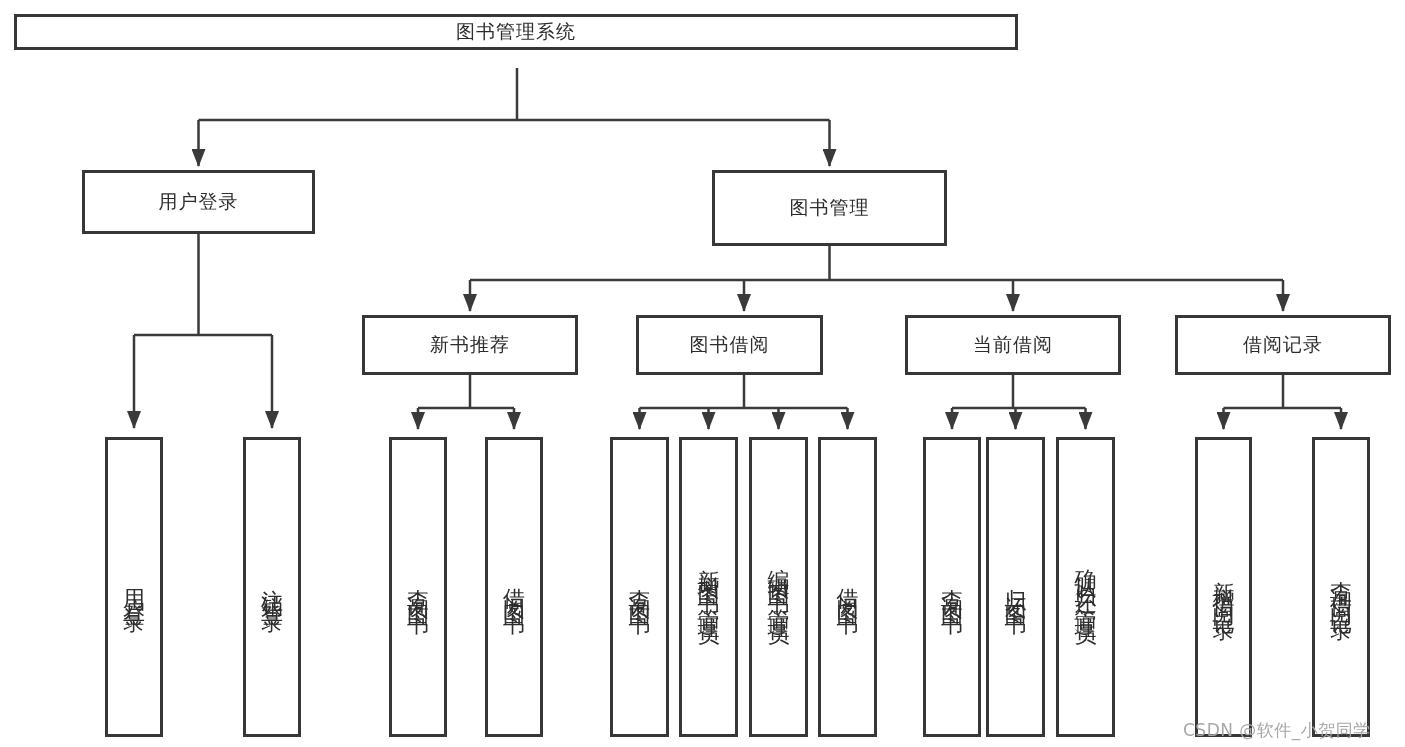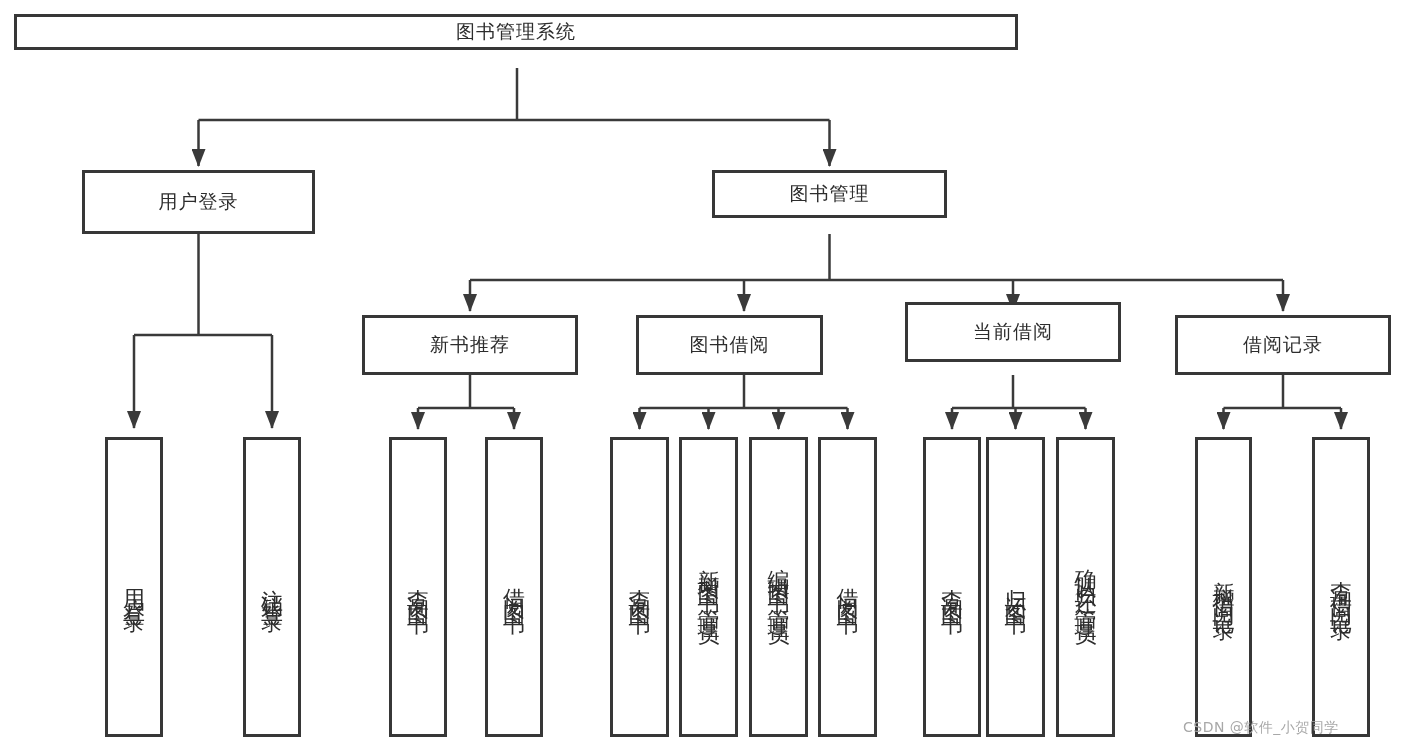--- a/index.html
+++ b/index.html
@@ -25,21 +25,21 @@
   .vtext{
     writing-mode:vertical-rl;
     text-orientation:mixed;
     letter-spacing:8px;
     line-height:1;
     white-space:nowrap;
   }
   .watermark{
     position:absolute;
     left:1183px;top:719px;
-    font-size:14px;
+    font-size:17px;
     color:#a8a8a8;
     letter-spacing:0.5px;
     z-index:3;
     white-space:nowrap;
   }
 </style>
 </head>
 <body>
 
 <div class="canvas">
@@ -94,31 +94,31 @@
     </g>
   </svg>
 
   <div class="box hbox" style="left:14px;top:14px;width:1004px;height:36px;">
     <span>图书管理系统</span>
   </div>
 
   <div class="box hbox" style="left:82px;top:170px;width:233px;height:64px;">
     <span>用户登录</span>
   </div>
-  <div class="box hbox" style="left:712px;top:170px;width:235px;height:48px;">
+  <div class="box hbox" style="left:712px;top:170px;width:235px;height:76px;">
     <span>图书管理</span>
   </div>
 
   <div class="box hbox" style="left:362px;top:315px;width:216px;height:60px;">
     <span>新书推荐</span>
   </div>
   <div class="box hbox" style="left:636px;top:315px;width:187px;height:60px;">
     <span>图书借阅</span>
   </div>
-  <div class="box hbox" style="left:905px;top:302px;width:216px;height:60px;">
+  <div class="box hbox" style="left:905px;top:315px;width:216px;height:60px;">
     <span>当前借阅</span>
   </div>
   <div class="box hbox" style="left:1175px;top:315px;width:216px;height:60px;">
     <span>借阅记录</span>
   </div>
 
   <div class="box vbox" style="left:105px;top:437px;width:58px;height:300px;">
     <span class="vtext">用户登录</span>
   </div>
   <div class="box vbox" style="left:243px;top:437px;width:58px;height:300px;">

